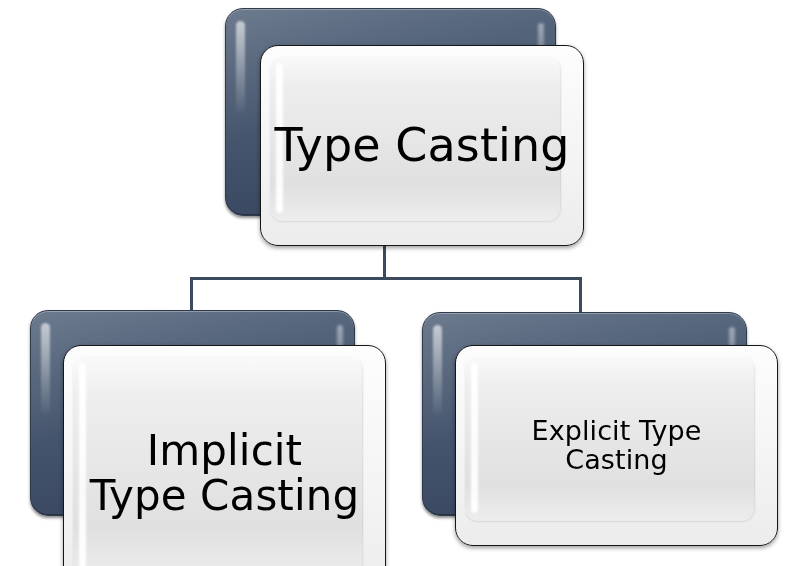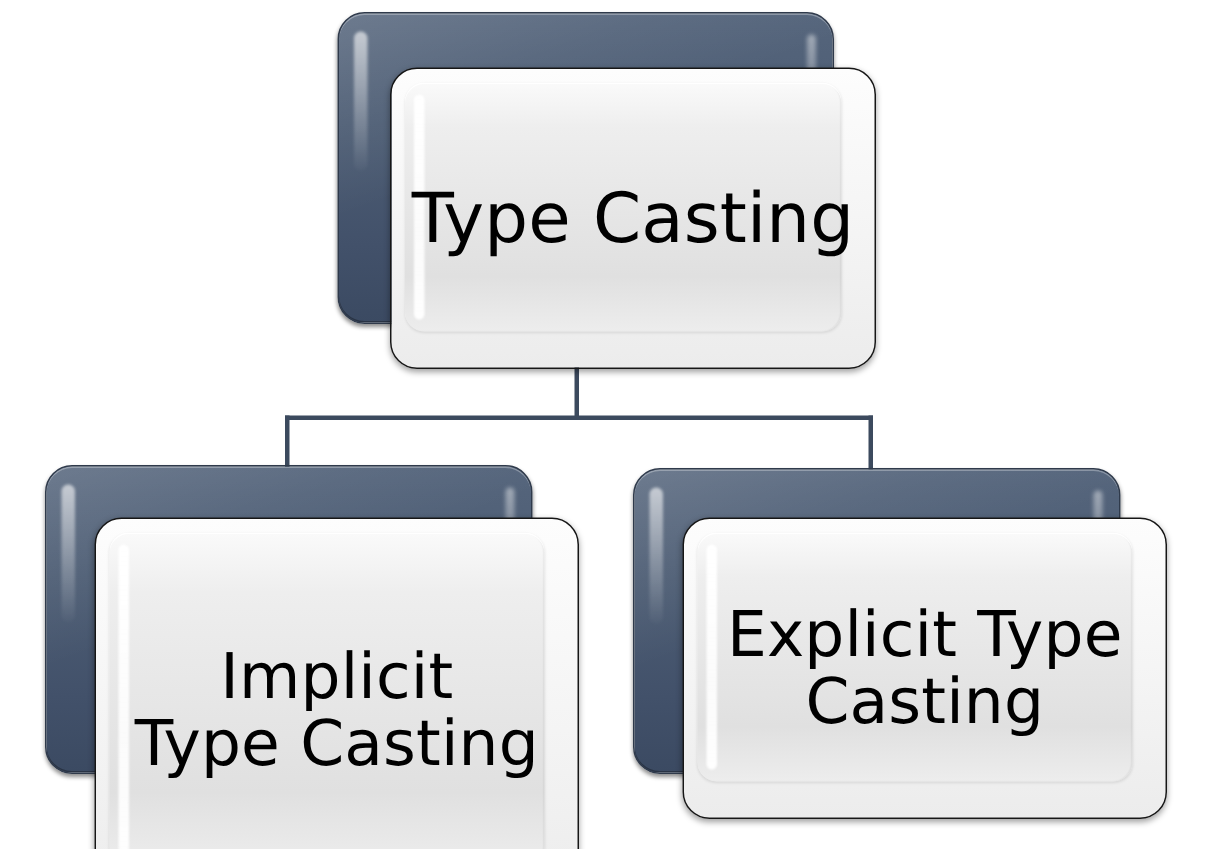--- a/index.html
+++ b/index.html
@@ -168,18 +168,18 @@
       <div class="card-inner"></div>
       <div class="card-label" style="font-size:42px;">Implicit
 Type Casting</div>
     </div>
   </div>
 
   <div class="node" style="left:422px; top:312px; width:360px; height:240px;">
     <div class="card-back" style="width:325px; height:204px;"></div>
     <div class="card-front" style="left:33px; top:33px; width:323px; height:201px;">
       <div class="card-inner"></div>
-      <div class="card-label" style="font-size:42px;">Explicit Type
+      <div class="card-label" style="font-size:27px;">Explicit Type
 Casting</div>
     </div>
   </div>
 
 </div>
 
 </body></html>

